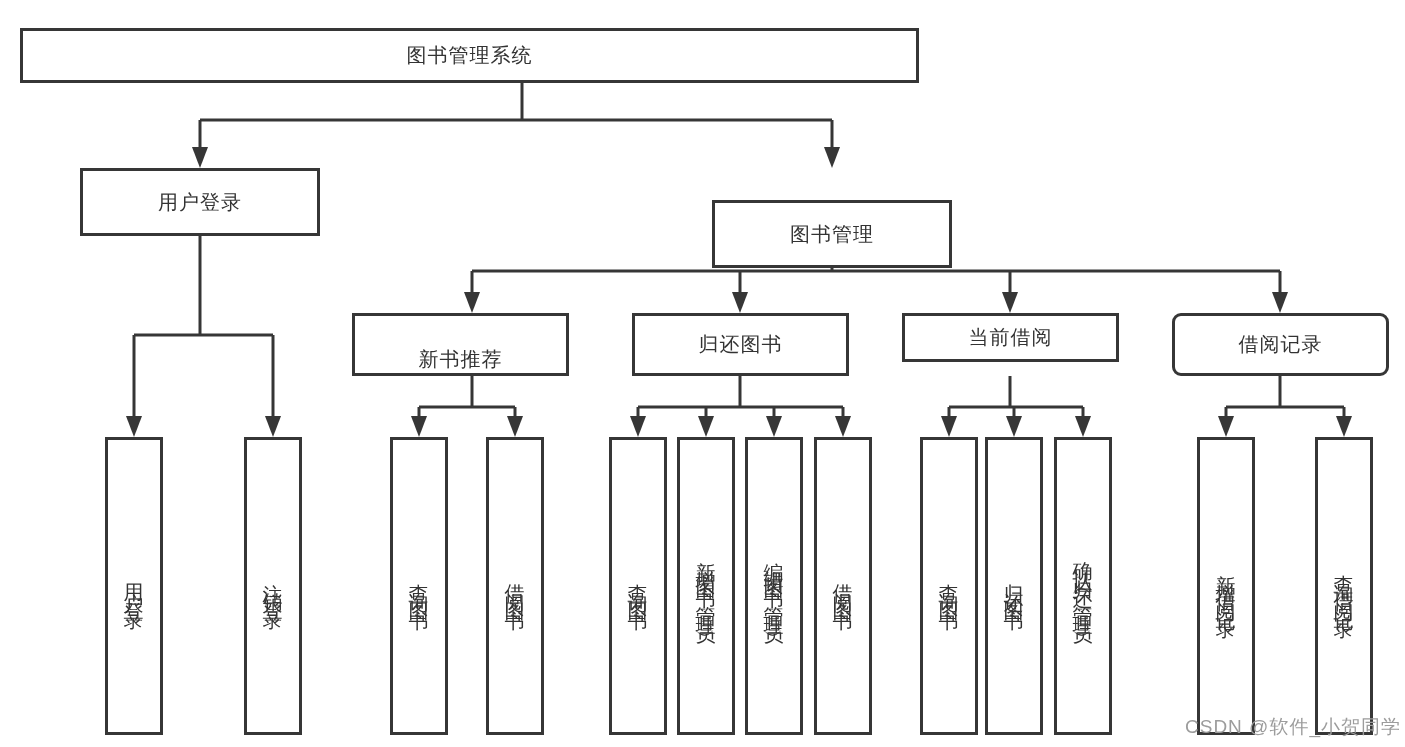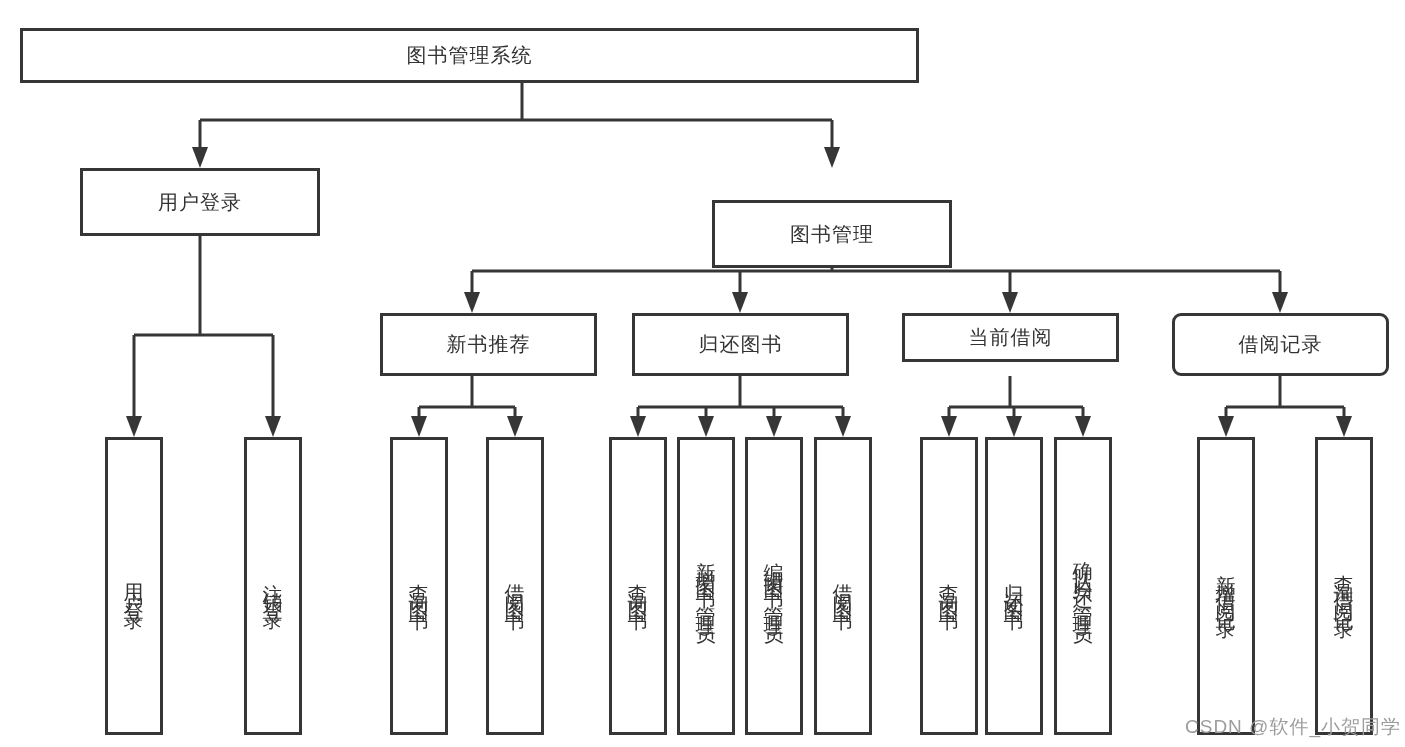--- a/index.html
+++ b/index.html
@@ -107,21 +107,21 @@
     <span>图书管理系统</span>
   </div>
 
   <div class="node hnode" style="left:80px;top:168px;width:240px;height:68px;">
     <span>用户登录</span>
   </div>
   <div class="node hnode" style="left:712px;top:168px;width:240px;height:68px;margin-top:32px;">
     <span>图书管理</span>
   </div>
 
-  <div class="node hnode" style="left:380px;top:313px;width:217px;height:63px;">
+  <div class="node hnode" style="left:352px;top:313px;width:217px;height:63px;align-items:flex-end;">
     <span>新书推荐</span>
   </div>
   <div class="node hnode" style="left:632px;top:313px;width:217px;height:63px;">
     <span>归还图书</span>
   </div>
   <div class="node hnode" style="left:902px;top:313px;width:217px;height:49px;">
     <span>当前借阅</span>
   </div>
   <div class="node hnode" style="left:1172px;top:313px;width:217px;height:63px;border-radius:9px;">
     <span>借阅记录</span>

